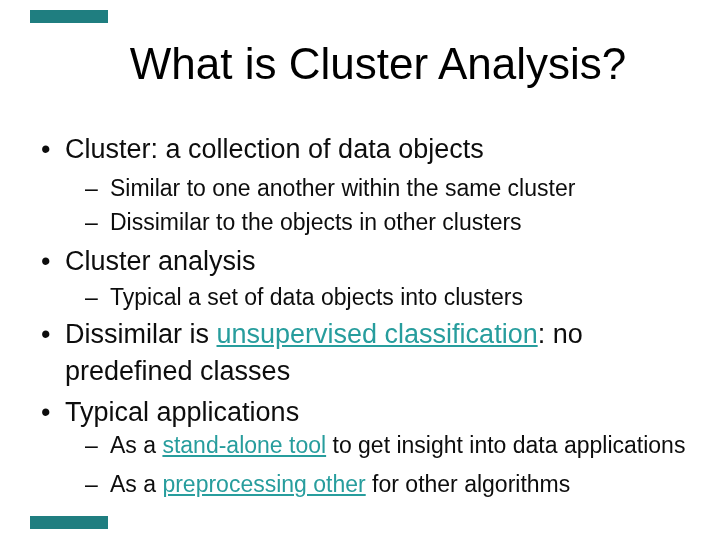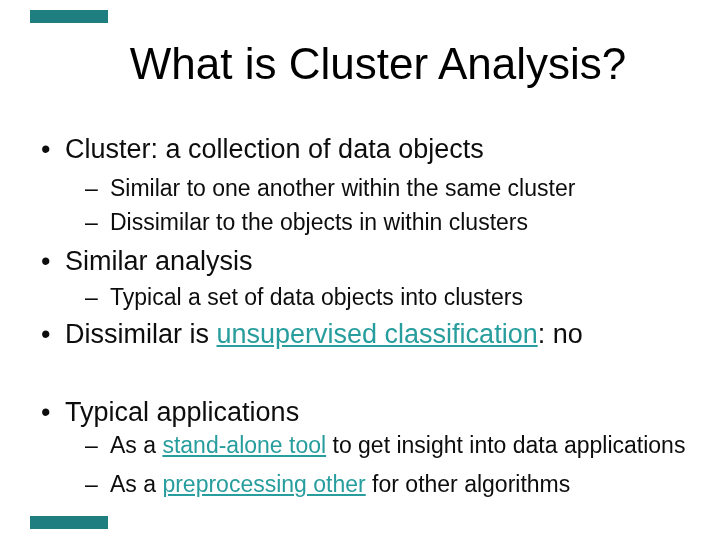--- a/index.html
+++ b/index.html
@@ -66,35 +66,38 @@
 
   <div class="row l1" style="top:133px">
     <span class="marker">•</span><span>Cluster: a collection of data objects</span>
   </div>
 
   <div class="row l2" style="top:175px">
     <span class="marker">–</span><span>Similar to one another within the same cluster</span>
   </div>
 
   <div class="row l2" style="top:209px">
-    <span class="marker">–</span><span>Dissimilar to the objects in within clusters</span>
+    <span class="marker">–</span><span>Dissimilar to the objects in other clusters</span>
   </div>
 
   <div class="row l1" style="top:245px">
-    <span class="marker">•</span><span>Similar analysis</span>
+    <span class="marker">•</span><span>Cluster analysis</span>
   </div>
 
   <div class="row l2" style="top:284px">
     <span class="marker">–</span><span>Typical a set of data objects into clusters</span>
   </div>
 
   <div class="row l1" style="top:318px">
     <span class="marker">•</span><span>Dissimilar is </span><span class="teal">unsupervised classification</span><span>: no</span>
   </div>
 
+  <div class="row l1" style="top:355px">
+    <span>predefined classes</span>
+  </div>
 
   <div class="row l1" style="top:396px">
     <span class="marker">•</span><span>Typical applications</span>
   </div>
 
   <div class="row l2" style="top:432px">
     <span class="marker">–</span><span>As a </span><span class="teal">stand-alone tool</span><span> to get insight into data applications</span>
   </div>
 
   <div class="row l2" style="top:471px">

